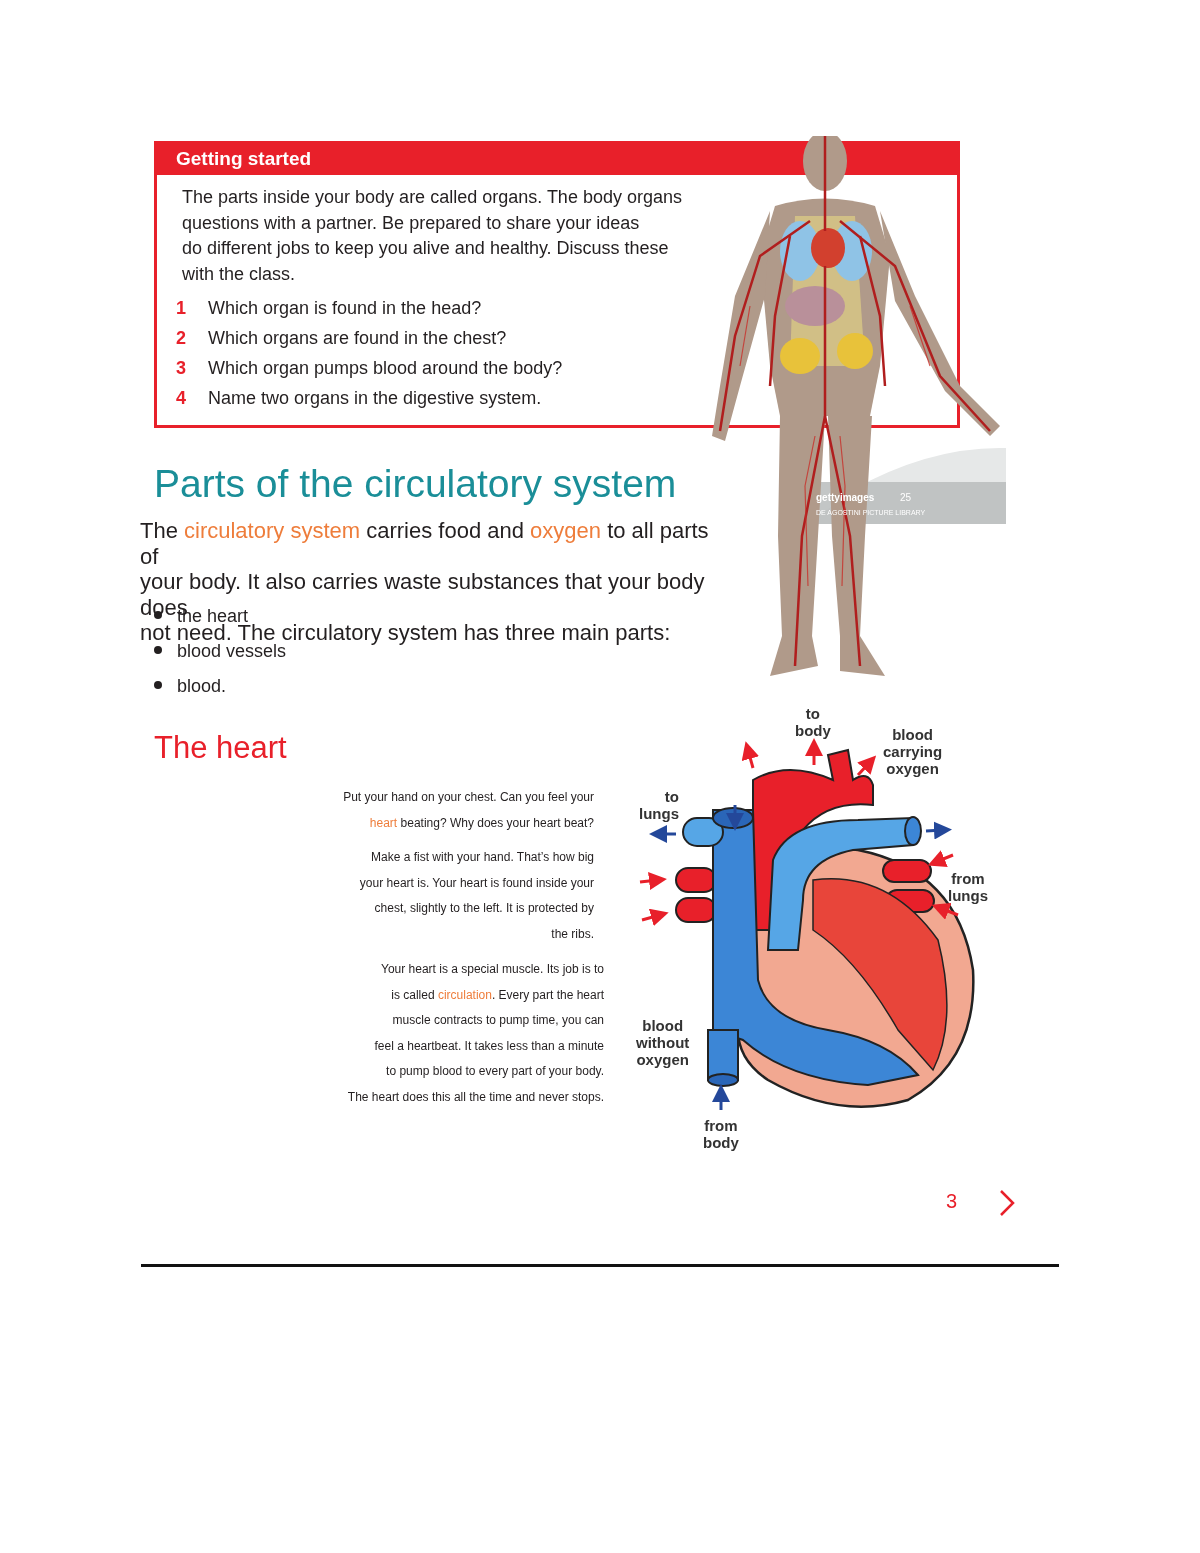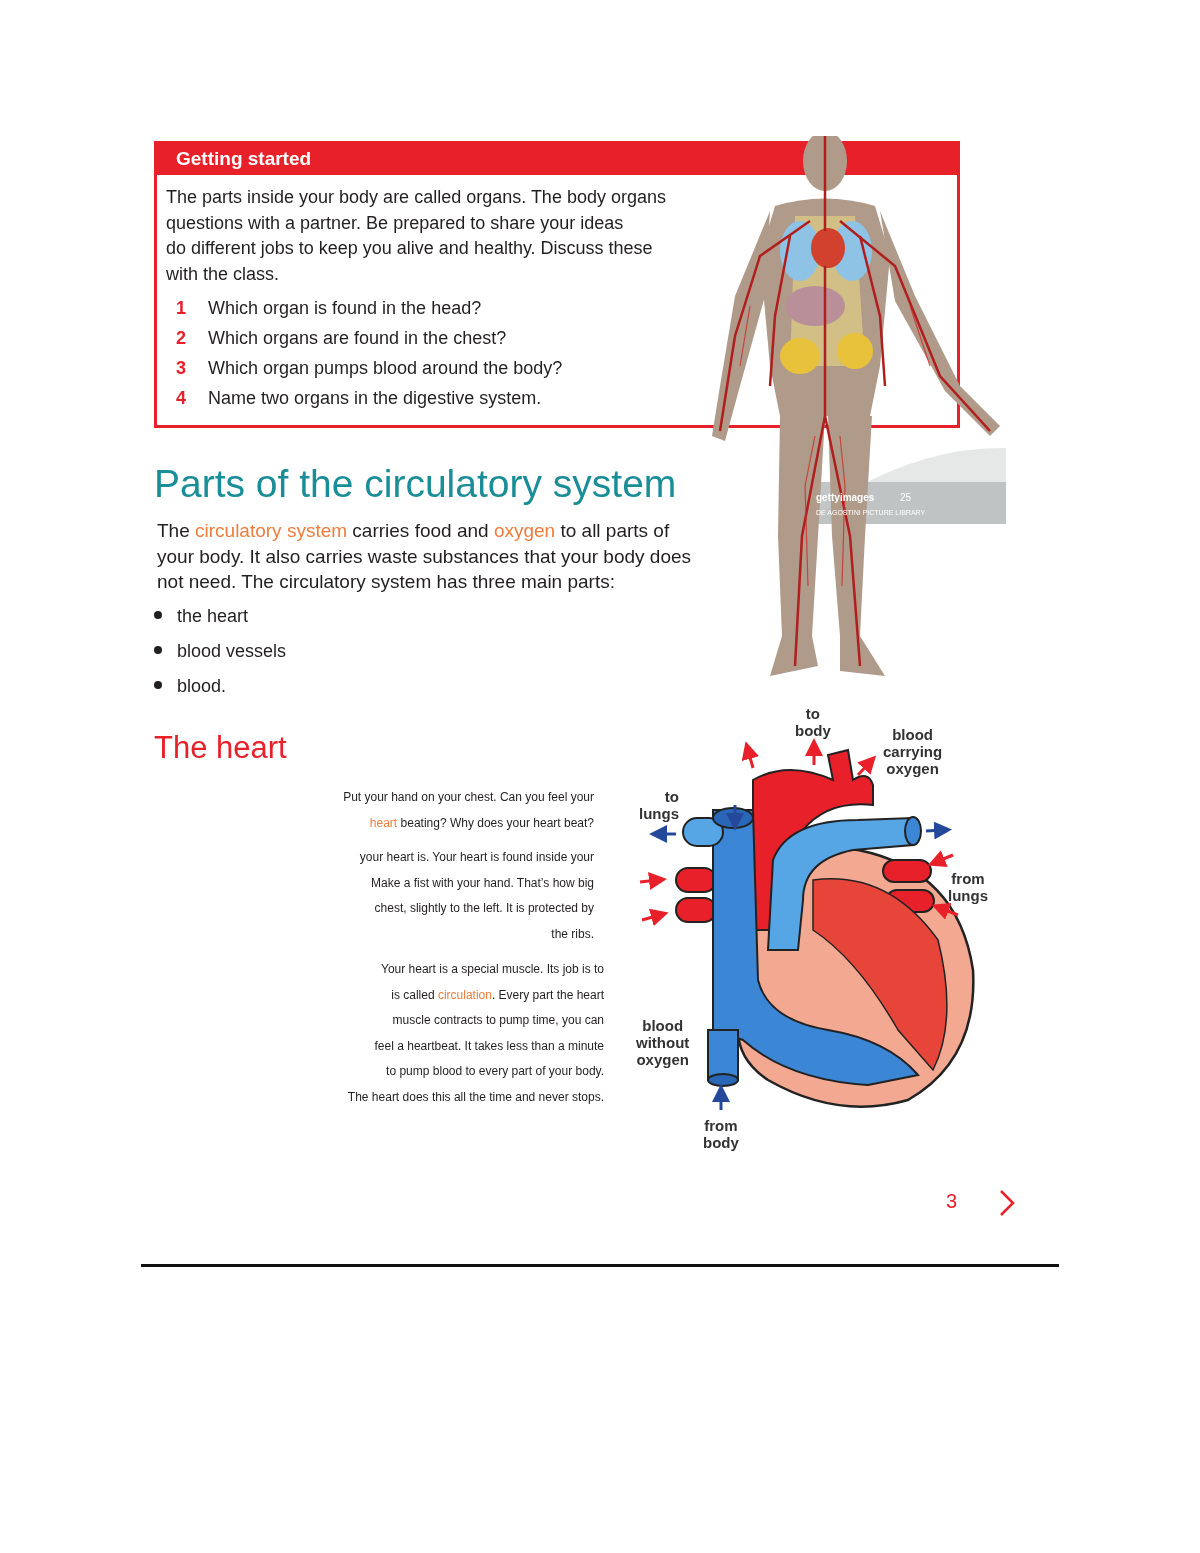--- a/index.html
+++ b/index.html
@@ -2,26 +2,26 @@
 <html><head>
 <meta charset="utf-8">
 <style>
   * { box-sizing: border-box; margin: 0; padding: 0; }
   html, body { width: 1200px; height: 1553px; background: #ffffff; overflow: hidden; }
   body { position: relative; font-family: "Liberation Sans", "DejaVu Sans", sans-serif; color: #231f20; }
 
   .gs-box { position: absolute; left: 154px; top: 141px; width: 806px; height: 287px; border: 3px solid #e8202a; border-top: none; }
   .gs-header { position: absolute; left: 154px; top: 141px; width: 806px; height: 34px; background: #e8202a; }
   .gs-title { position: absolute; left: 176px; top: 148px; color: #fff; font-weight: bold; font-size: 19px; }
-  .gs-intro { position: absolute; left: 166px; top: 185px; width: 570px; font-size: 18px; line-height: 25.5px; }
+  .gs-intro { position: absolute; left: 182px; top: 185px; width: 570px; font-size: 18px; line-height: 25.5px; }
   .gs-q { position: absolute; left: 176px; font-size: 18px; }
   .gs-q .num { display: inline-block; width: 32px; color: #e8202a; font-weight: bold; }
 
   .h-main { position: absolute; left: 154px; top: 462px; font-size: 39px; color: #1a8e98; font-weight: normal; }
-  .p-intro { position: absolute; left: 157px; top: 518px; width: 580px; font-size: 19px; line-height: 25.5px; }
+  .p-intro { position: absolute; left: 140px; top: 518px; width: 580px; font-size: 22px; line-height: 25.5px; }
   .kw { color: #ee7d3b; }
   .bullet { position: absolute; left: 154px; font-size: 18px; }
   .bullet .dot { display: inline-block; width: 8px; height: 8px; border-radius: 50%; background: #231f20; margin-right: 15px; vertical-align: middle; position: relative; top: -2px; }
 
   .h-heart { position: absolute; left: 154px; top: 730px; font-size: 31px; color: #e8202a; font-weight: normal; }
   .p { position: absolute; left: 154px; width: 440px; font-size: 12px; line-height: 25.5px; text-align: right; }
 
   .body-figure { position: absolute; left: 700px; top: 136px; width: 310px; height: 550px; }
   .heart-figure { position: absolute; left: 628px; top: 700px; width: 380px; height: 460px; font-weight: bold; }
   .lbl { position: absolute; font-size: 15px; color: #333; text-align: center; line-height: 17px; }
@@ -105,22 +105,22 @@
 <div class="bullet" style="top:606px"><span class="dot"></span><span>the heart</span></div>
 <div class="bullet" style="top:641px"><span class="dot"></span><span>blood vessels</span></div>
 <div class="bullet" style="top:676px"><span class="dot"></span><span>blood.</span></div>
 
 <h2 class="h-heart">The heart</h2>
 <div class="p" style="top:785px">
   <div>Put your hand on your chest. Can you feel your</div>
   <div><span class="kw">heart</span><span> beating? Why does your heart beat?</span></div>
 </div>
 <div class="p" style="top:845px">
+  <div>Make a fist with your hand. That’s how big</div>
   <div>your heart is. Your heart is found inside your</div>
-  <div>Make a fist with your hand. That’s how big</div>
   <div>chest, slightly to the left. It is protected by</div>
   <div>the ribs.</div>
 </div>
 <div class="p" style="top:957px; width:450px">
   <div>Your heart is a special muscle. Its job is to</div>
   <div><span>is called </span><span class="kw">circulation</span><span>. Every part the heart</span></div>
   <div>muscle contracts to pump time, you can</div>
   <div>feel a heartbeat. It takes less than a minute</div>
   <div>to pump blood to every part of your body.</div>
   <div>The heart does this all the time and never stops.</div>

